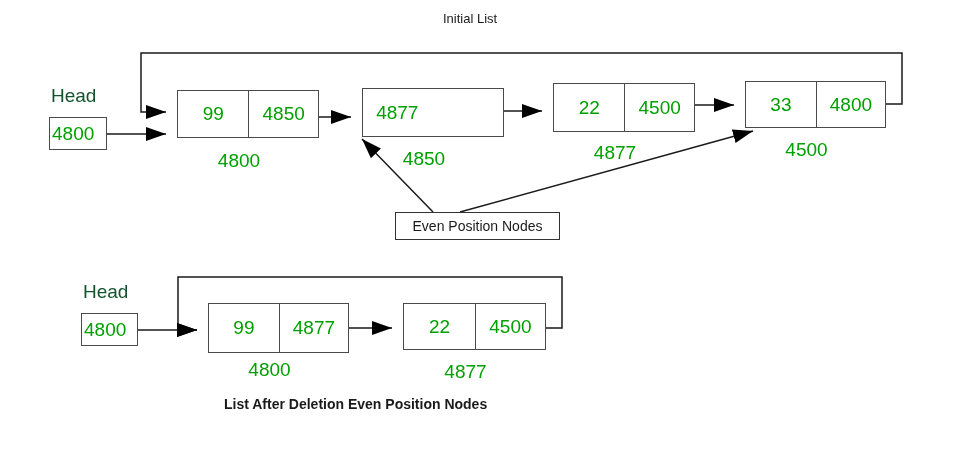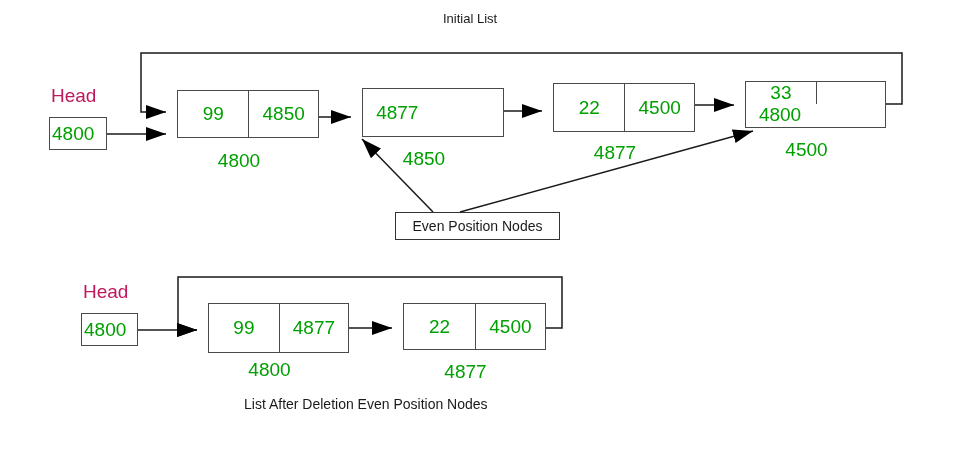--- a/index.html
+++ b/index.html
@@ -11,21 +11,21 @@
     overflow:hidden;
   }
   .abs{position:absolute;}
   .title-text{
     font-size:13px;color:#1a1a1a;white-space:nowrap;
   }
   .caption-text{
     font-size:14px;color:#1a1a1a;white-space:nowrap;
   }
   .head-label{
-    font-size:19px;color:#be185d;white-space:nowrap;
+    font-size:19px;color:#14532d;white-space:nowrap;
   }
   .head-box{
     border:1.6px solid #4a4a4a;
     box-sizing:border-box;
     display:flex;align-items:center;
     padding-left:2px;
     font-size:19px;color:#00a000;
     background:#fff;
   }
   .node{
@@ -99,21 +99,21 @@
     <div class="cell next">4877</div>
   </div>
   <div class="abs addr" style="left:353px;top:148px;width:142px;">4850</div>
 
   <div class="abs node" style="left:544px;top:83px;width:142px;height:49px;">
     <div class="cell data">22</div>
     <div class="cell next">4500</div>
   </div>
   <div class="abs addr" style="left:544px;top:142px;width:142px;">4877</div>
 
-  <div class="abs node" style="left:736px;top:81px;width:141px;height:47px;flex-direction:column;">
+  <div class="abs node" style="left:736px;top:81px;width:141px;height:47px;">
     <div class="cell data">33</div>
     <div class="cell next">4800</div>
   </div>
   <div class="abs addr" style="left:736px;top:139px;width:141px;">4500</div>
 
   <div class="abs anno-box" style="left:395px;top:212px;width:165px;height:28px;">
     <span>Even Position Nodes</span>
   </div>
 
   <div class="abs head-label" style="left:83px;top:281px;">Head</div>
@@ -127,15 +127,15 @@
     <div class="cell next">4877</div>
   </div>
   <div class="abs addr" style="left:199px;top:359px;width:141px;">4800</div>
 
   <div class="abs node" style="left:394px;top:303px;width:143px;height:47px;">
     <div class="cell data">22</div>
     <div class="cell next">4500</div>
   </div>
   <div class="abs addr" style="left:394px;top:361px;width:143px;">4877</div>
 
-  <div class="abs caption-text" style="left:244px;top:396px;">List After Deletion Even Position Nodes</div>
+  <div class="abs caption-text" style="left:224px;top:396px;font-weight:bold;">List After Deletion Even Position Nodes</div>
 
 </div>
 
 </body></html>

